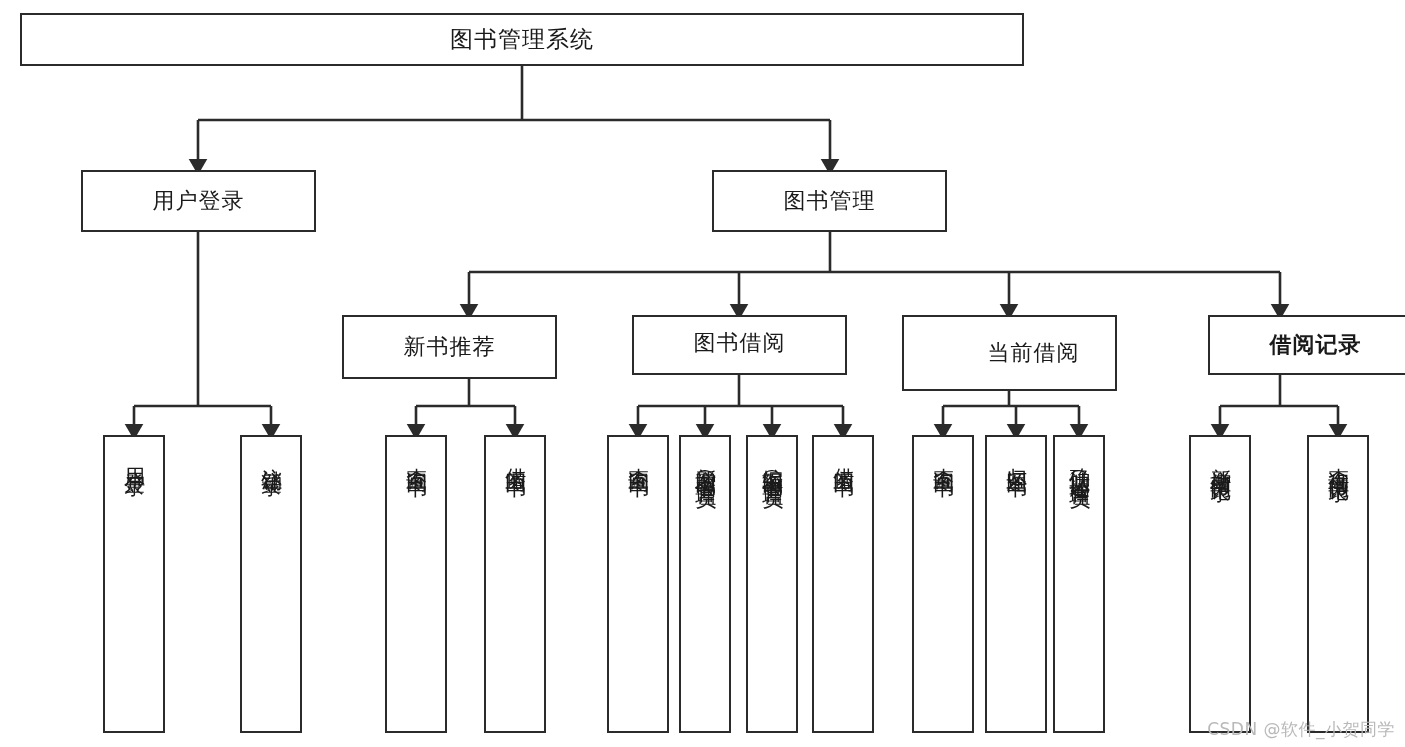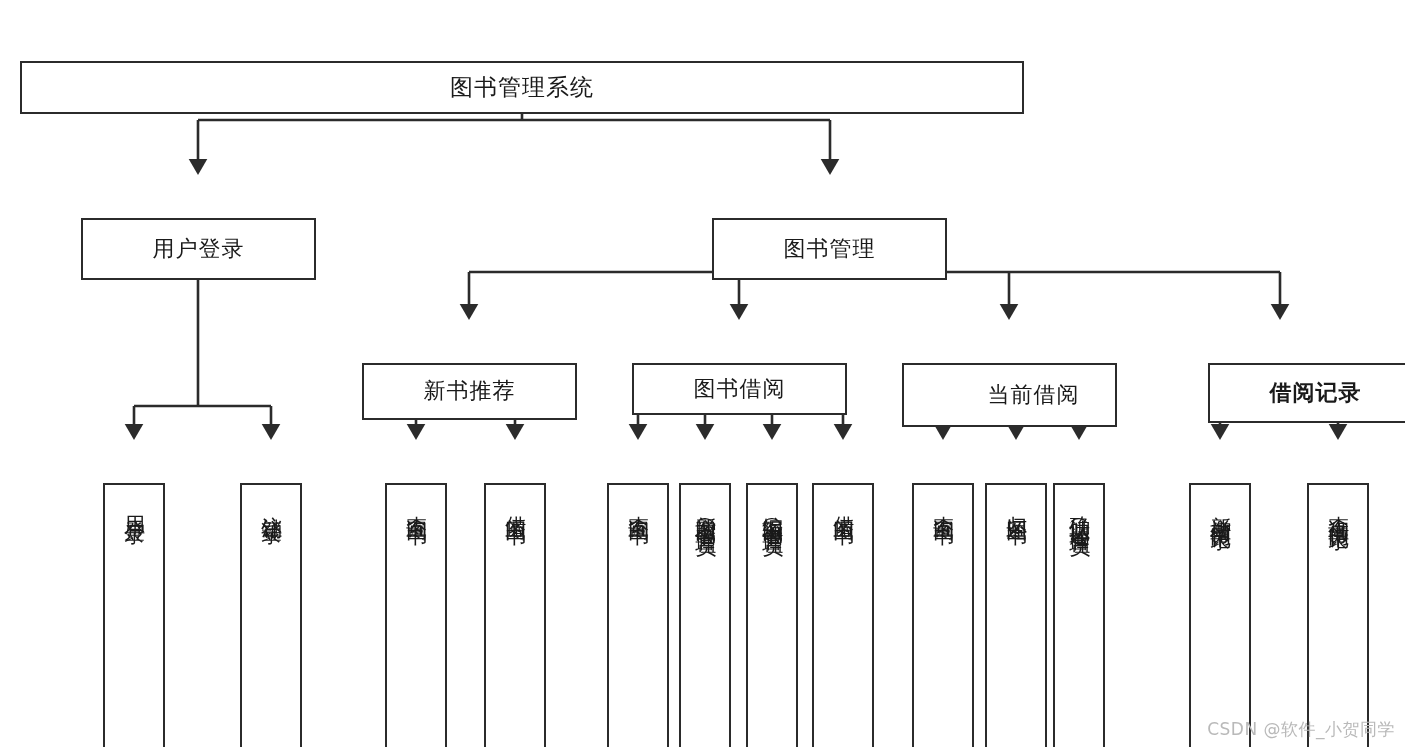--- a/index.html
+++ b/index.html
@@ -28,21 +28,20 @@
   .node {
     position: absolute;
     box-sizing: border-box;
     background: #ffffff;
     border: 2.5px solid #2b2b2b;
     display: flex;
     align-items: center;
     justify-content: center;
     color: #1a1a1a;
     z-index: 2;
-    margin-top: 48px;
   }
   .node-h .label {
     font-size: 22px;
     line-height: 1.2;
     letter-spacing: 1px;
     white-space: nowrap;
   }
   .node-v {
     align-items: flex-start;
     justify-content: center;
@@ -132,27 +131,27 @@
     <span class="label">图书管理系统</span>
   </div>
 
   <div class="node node-h" style="left:81px; top:170px; width:235px; height:62px;">
     <span class="label">用户登录</span>
   </div>
   <div class="node node-h" style="left:712px; top:170px; width:235px; height:62px;justify-content:center;">
     <span class="label">图书管理</span>
   </div>
 
-  <div class="node node-h" style="left:362px; top:315px; width:215px; height:57px;">
+  <div class="node node-h" style="left:342px; top:315px; width:215px; height:64px;">
     <span class="label">新书推荐</span>
   </div>
-  <div class="node node-h" style="left:632px; top:315px; width:215px; height:52px;">
+  <div class="node node-h" style="left:632px; top:315px; width:215px; height:60px;font-family:Liberation Mono, monospace;">
     <span class="label">图书借阅</span>
   </div>
-  <div class="node node-h" style="left:902px; top:315px; width:215px; height:64px;padding-left:48px;">
+  <div class="node node-h" style="left:902px; top:315px; width:215px; height:76px;padding-left:48px;">
     <span class="label">当前借阅</span>
   </div>
   <div class="node node-h" style="left:1208px; top:315px; width:215px; height:60px;font-weight:bold;">
     <span class="label">借阅记录</span>
   </div>
 
   <div class="node node-v" style="left:103px; top:435px; width:62px; height:298px;">
     <span class="label">用户登录</span>
   </div>
   <div class="node node-v" style="left:240px; top:435px; width:62px; height:298px;">

